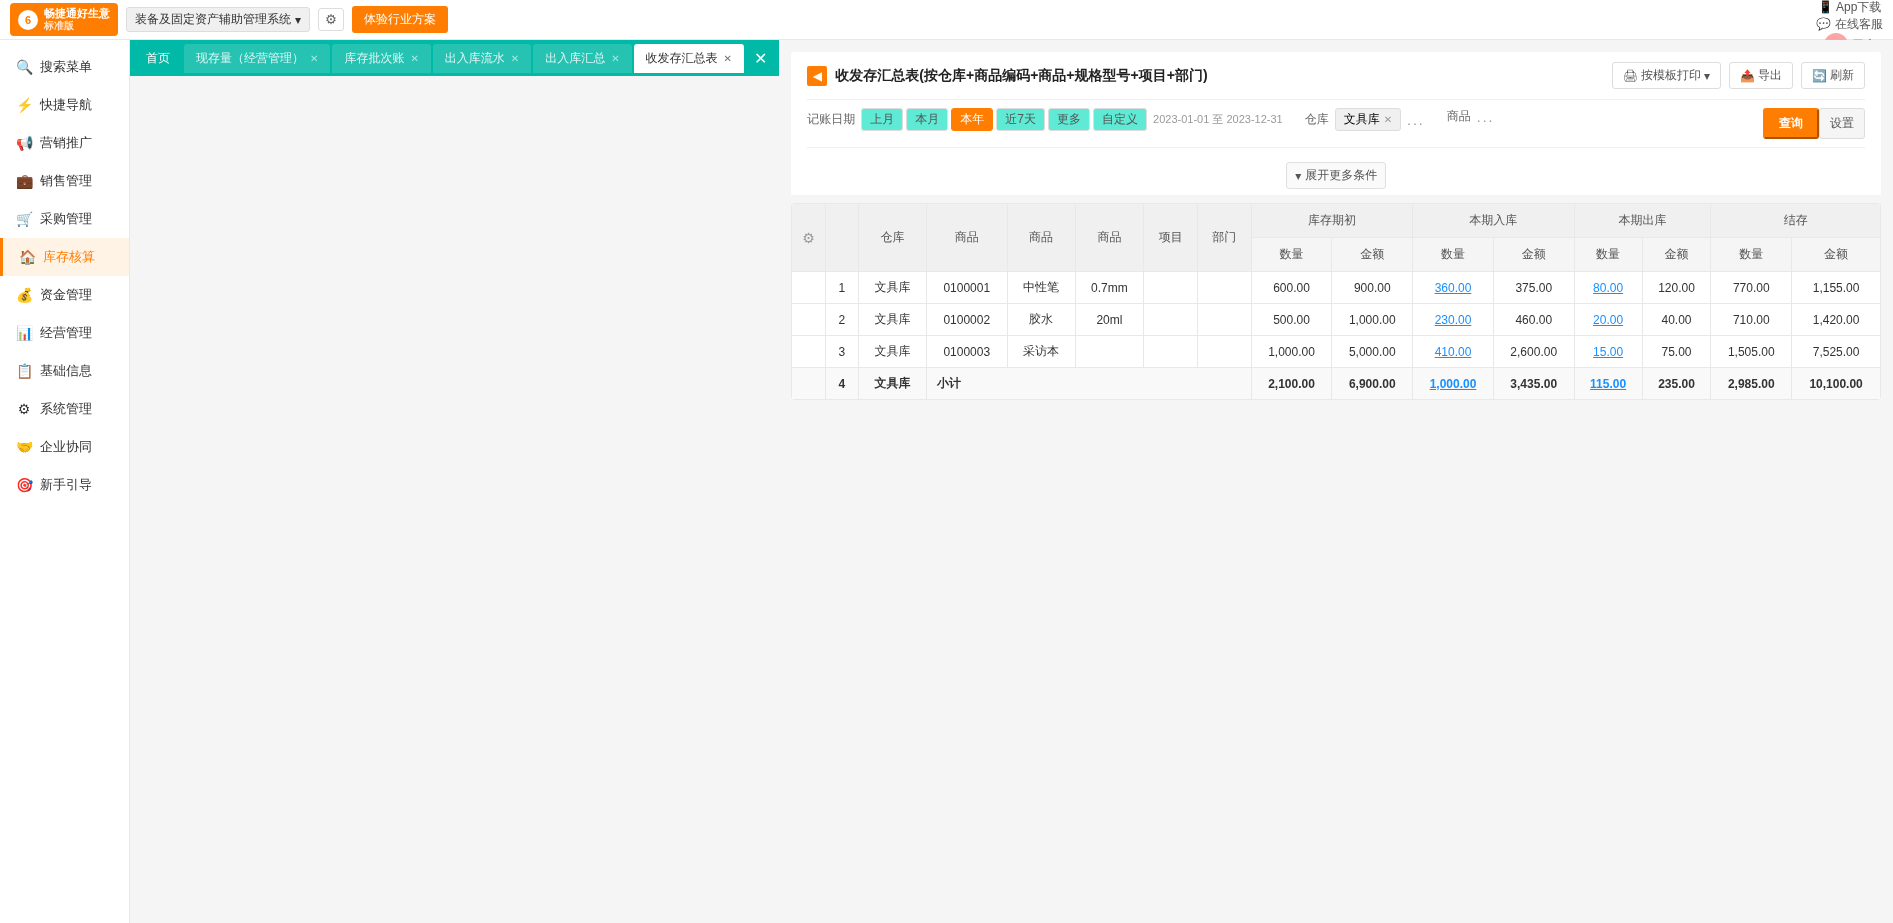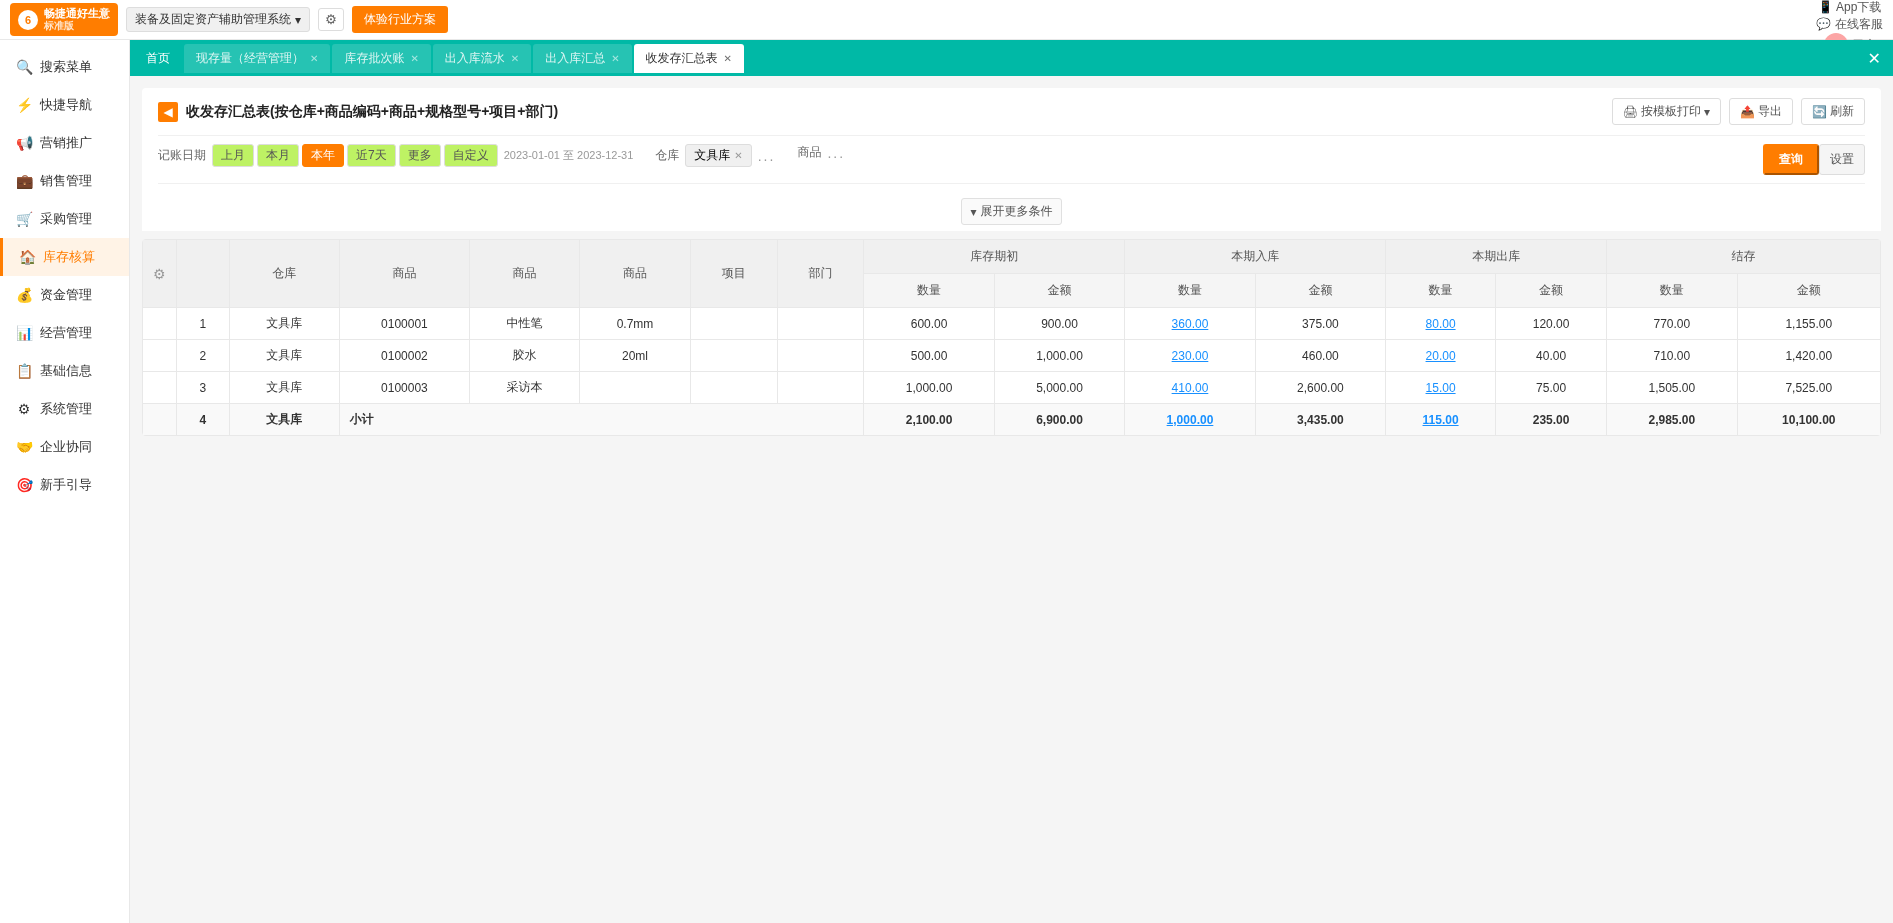--- a/index.html
+++ b/index.html
@@ -22,33 +22,33 @@
     
     .main-layout { display: flex; flex: 1; overflow: hidden; }
 
     
     .sidebar { width: 130px; background: #fff; border-right: 1px solid #e8e8e8; display: flex; flex-direction: column; padding-top: 8px; flex-shrink: 0; }
     .sidebar-item { display: flex; align-items: center; gap: 8px; padding: 10px 16px; cursor: pointer; color: #333; font-size: 13px; }
     .sidebar-item.active { background: #fff3e6; color: #ff7d00; border-left: 3px solid #ff7d00; }
     .sidebar-icon { font-size: 14px; width: 16px; text-align: center; }
 
     
-    .content-area { flex: 1; display: flex; flex-direction: column; overflow: hidden; }
+    .content-area { flex: 1; display: flex; flex-direction: row; overflow: hidden; }
 
     
     .tab-bar { background: #00b9a6; display: flex; align-items: center; height: 36px; padding: 0 4px; gap: 2px; flex-shrink: 0; }
     .tab { display: flex; align-items: center; gap: 4px; padding: 6px 12px; font-size: 12px; cursor: pointer; border-radius: 3px 3px 0 0; color: rgba(255,255,255,0.85); background: rgba(255,255,255,0.15); }
     .tab.active { background: #fff; color: #333; }
     .tab.home { background: transparent; color: #fff; }
     .tab-close { font-size: 10px; color: inherit; opacity: 0.7; margin-left: 2px; }
     .tab-bar-close { margin-left: auto; color: #fff; cursor: pointer; font-size: 16px; padding: 0 8px; }
 
     
     .page-content { flex: 1; background: #f5f5f5; padding: 12px; overflow: auto; }
-    .filter-btn { padding: 2px 8px; border: 1px solid #ddd; background: #bef264; border-radius: 3px; cursor: pointer; font-size: 12px; color: #555; }
+    .filter-btn { padding: 2px 8px; border: 1px solid #ddd; background: #5eead4; border-radius: 3px; cursor: pointer; font-size: 12px; color: #555; }
     .filter-btn.active { background: #ff7d00; color: #fff; border-color: #ff7d00; }
     .warehouse-tag { display: flex; align-items: center; gap: 4px; background: #f0f0f0; border: 1px solid #ddd; padding: 2px 8px; border-radius: 3px; font-size: 12px; }
     .tag-close { cursor: pointer; color: #999; font-size: 10px; }
     .ellipsis-btn { color: #999; cursor: pointer; font-size: 14px; letter-spacing: 2px; }
     .expand-btn { display: flex; align-items: center; gap: 4px; color: #555; cursor: pointer; font-size: 12px; padding: 4px 8px; border: 1px solid #e0e0e0; border-radius: 3px; background: #fafafa; margin-top: 8px; }
     .action-btn { display: flex; align-items: center; gap: 3px; padding: 4px 10px; border: 1px solid #ddd; background: #fff; border-radius: 3px; cursor: pointer; font-size: 12px; color: #555; }
     .action-btn-primary { background: #ff7d00; color: #fff; border-color: #ff7d00; padding: 5px 14px; border-radius: 3px; cursor: pointer; font-size: 12px; font-weight: bold; }
     .action-btn-secondary { background: #f5f5f5; color: #555; border: 1px solid #ddd; padding: 4px 10px; border-radius: 3px; cursor: pointer; font-size: 12px; }
 
     

